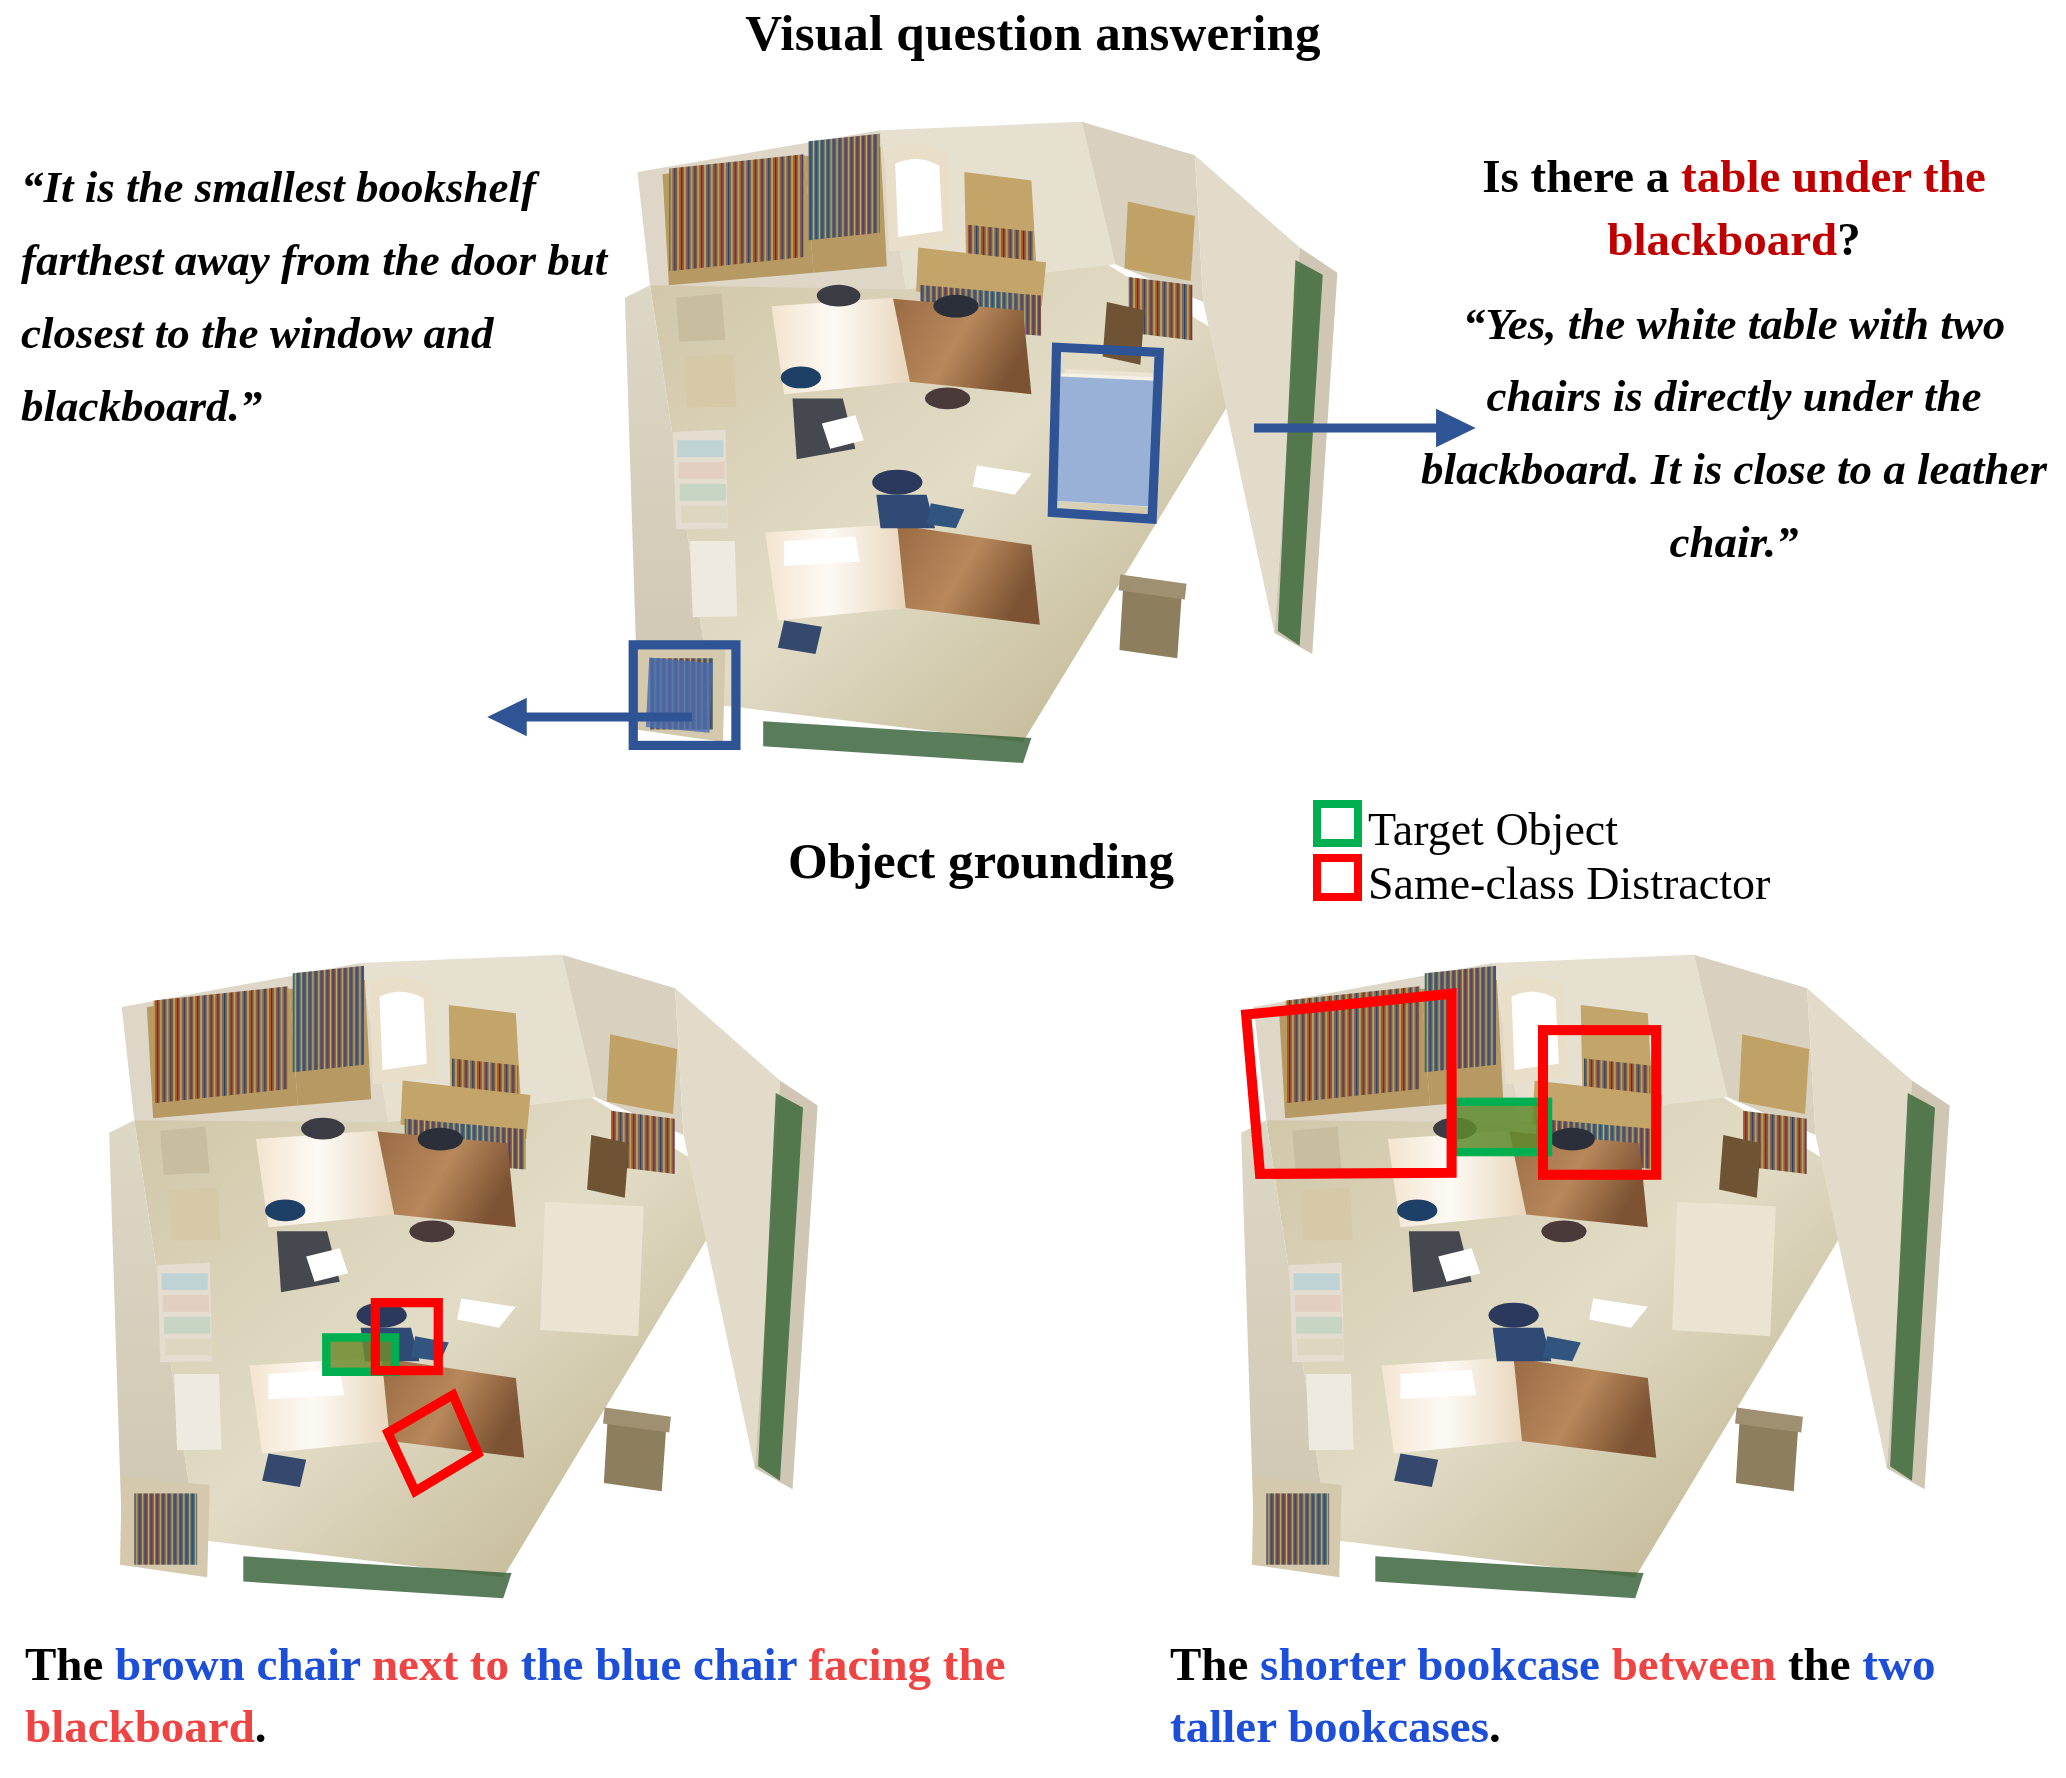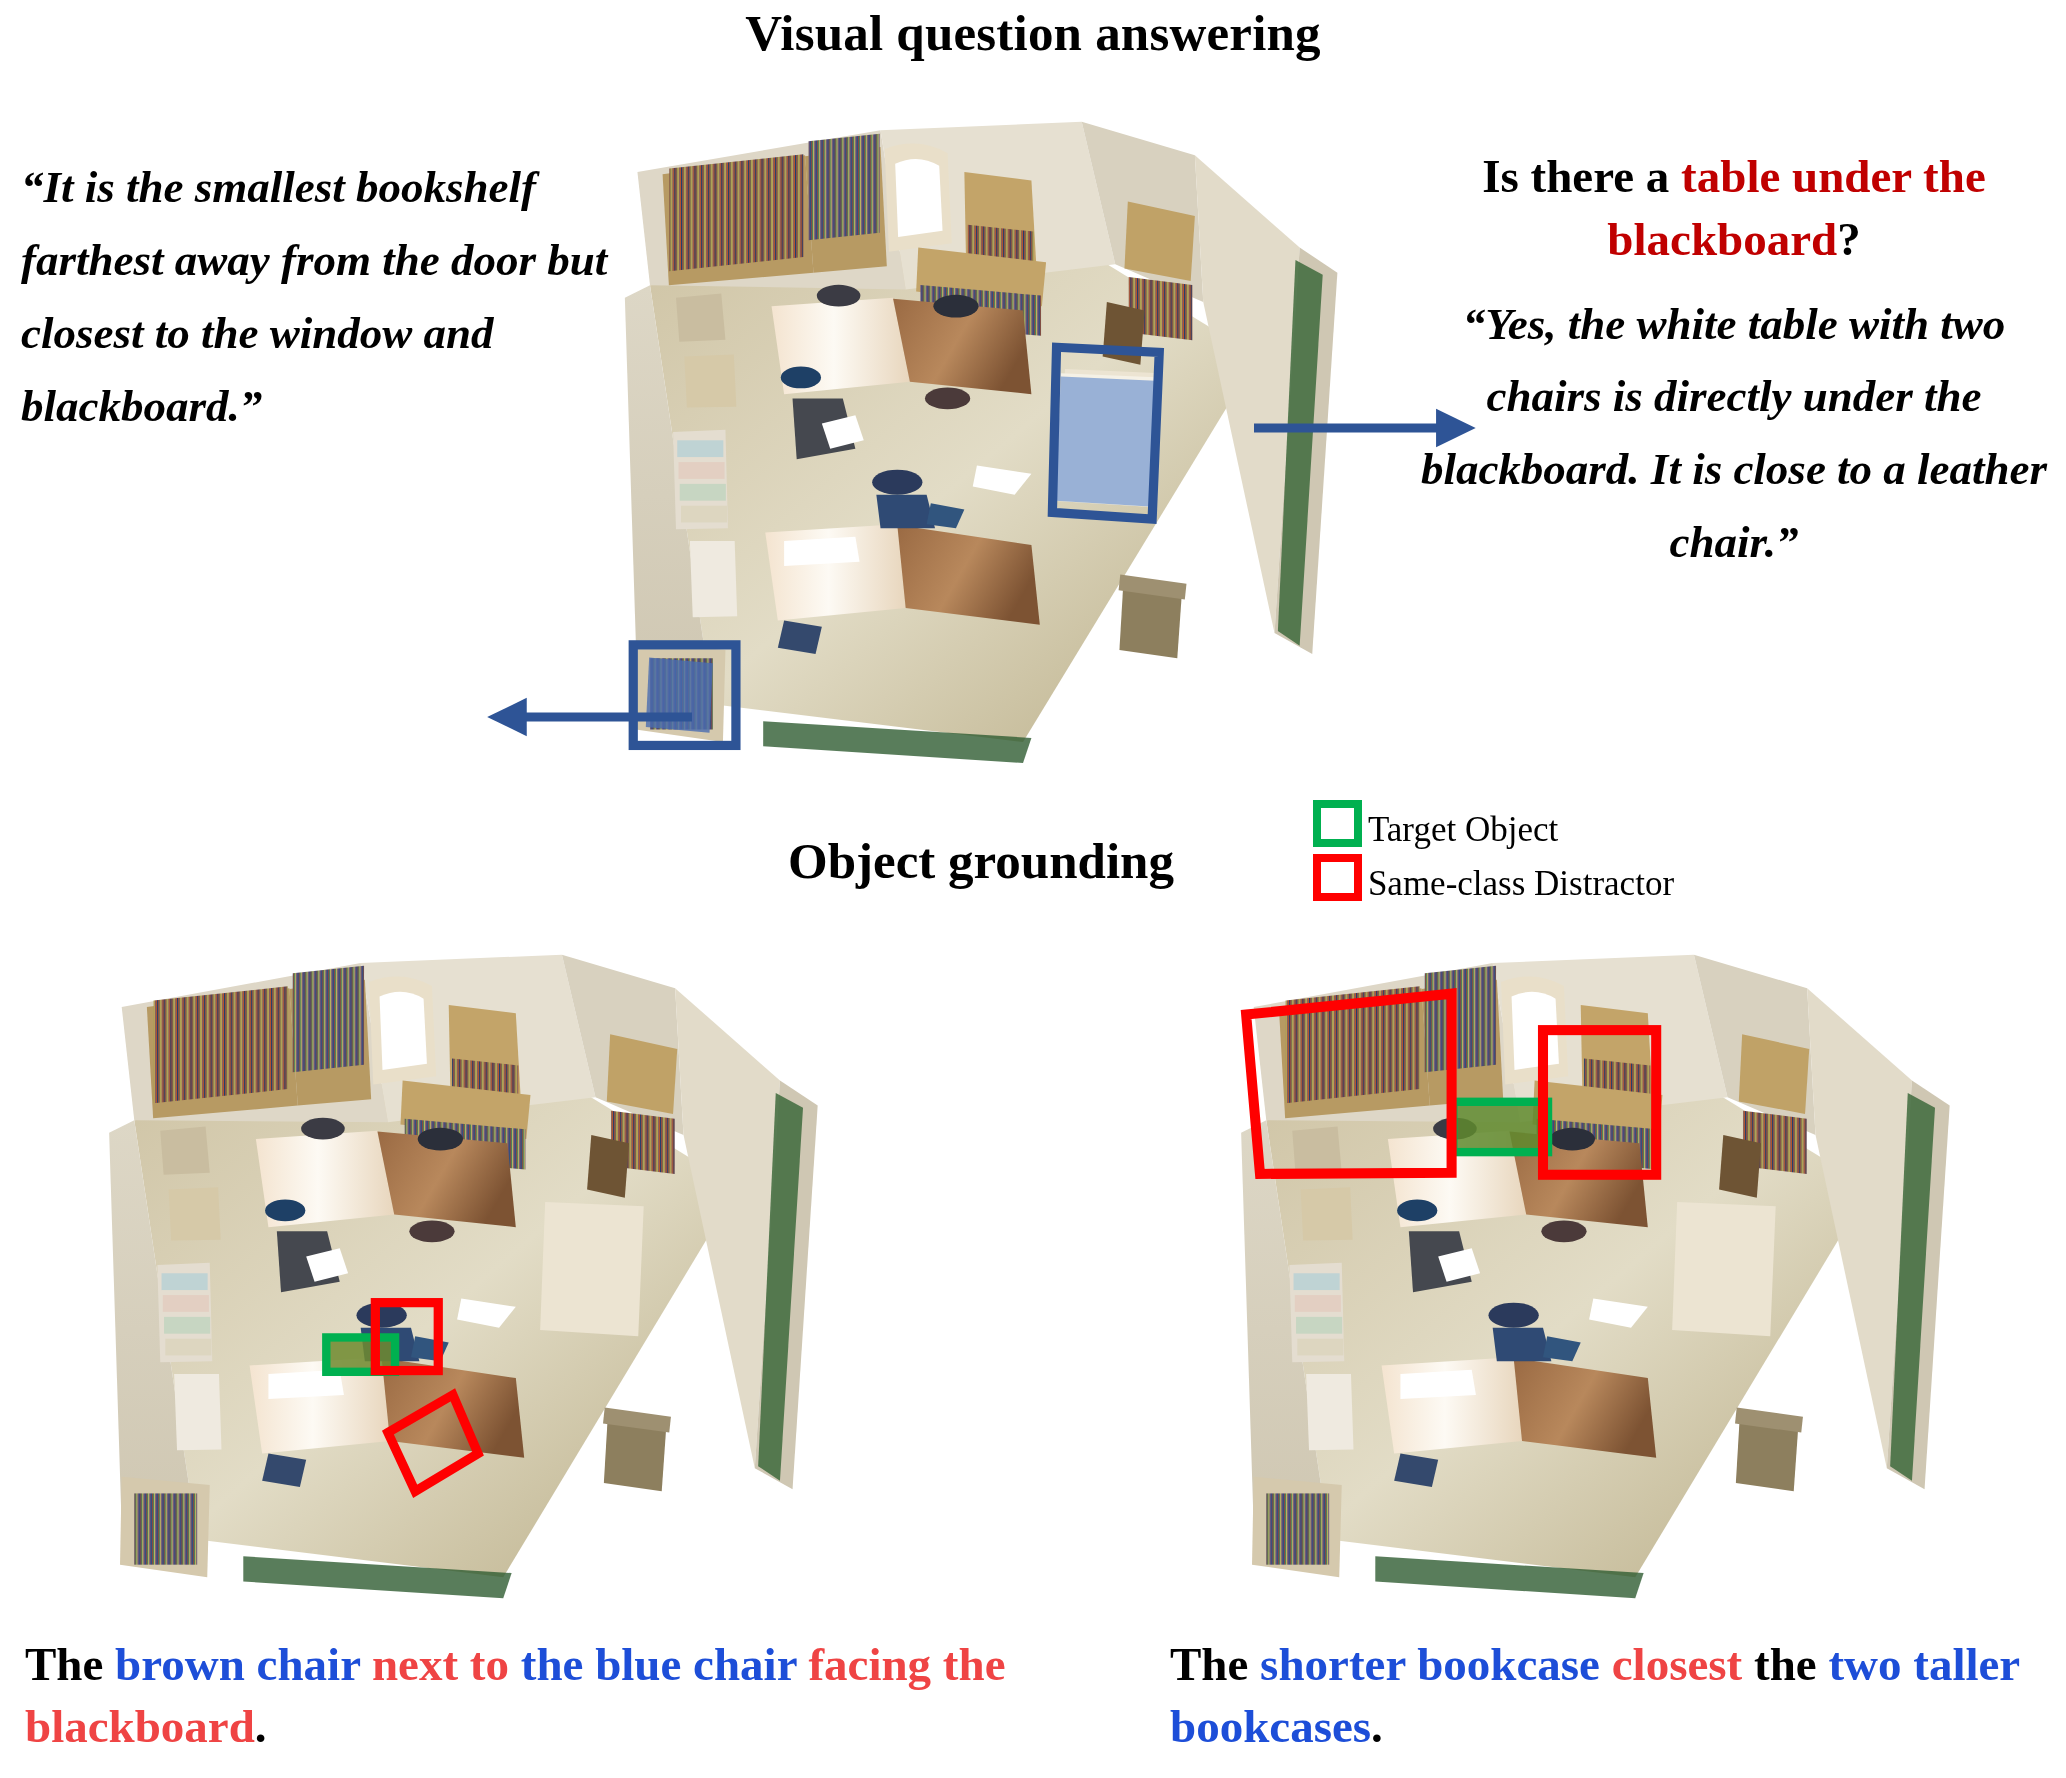--- a/index.html
+++ b/index.html
@@ -30,21 +30,21 @@
   .red{color:#C00000;}
   .blue-txt{color:#1d4ed8;}
   .red-bright{color:#ef4444;}
 
   
   .legend{position:absolute;left:1313px;top:796px;}
   .legend-row{display:flex;align-items:center;height:54px;}
   .legend-swatch{width:49px;height:47px;box-sizing:border-box;background:#fff;flex:0 0 auto;}
   .sw-green{border:8.8px solid #00B050;}
   .sw-red{border:8.8px solid #FF0000;}
-  .legend-label{font-size:35px;margin-left:5.9px;white-space:nowrap;margin-top:13px;}
+  .legend-label{font-size:46px;margin-left:5.9px;white-space:nowrap;margin-top:13px;}
 
   
   .caption{position:absolute;font-size:47px;font-weight:bold;line-height:1.32;}
   .caption-left{left:25px;top:1633px;width:1027px;}
   .caption-right{left:1170px;top:1633px;width:881px;}
 
   
   .scene{position:absolute;}
   .scene svg{display:block;}
   #scene-top   {left:587px;top:105px;width:805px;height:679px;}
@@ -340,14 +340,14 @@
     <rect x="616" y="426" width="226" height="120" fill="none" stroke="#00B050" stroke-width="20"></rect>
 
     <polygon points="122,218 612,168 612,595 155,598" fill="none" stroke="#FF0000" stroke-width="24"></polygon>
 
     <rect x="830" y="255" width="270" height="345" fill="none" stroke="#FF0000" stroke-width="24"></rect>
   </svg>
 </div>
 
 <div class="caption caption-left"><span>The </span><span class="blue-txt">brown chair </span><span class="red-bright">next to </span><span class="blue-txt">the blue chair </span><span class="red-bright">facing the blackboard</span><span>.</span></div>
 
-<div class="caption caption-right"><span>The </span><span class="blue-txt">shorter bookcase </span><span class="red-bright">closest </span><span>the </span><span class="blue-txt">two taller bookcases</span><span>.</span></div>
+<div class="caption caption-right"><span>The </span><span class="blue-txt">shorter bookcase </span><span class="red-bright">between </span><span>the </span><span class="blue-txt">two taller bookcases</span><span>.</span></div>
 
 
 </body></html>

